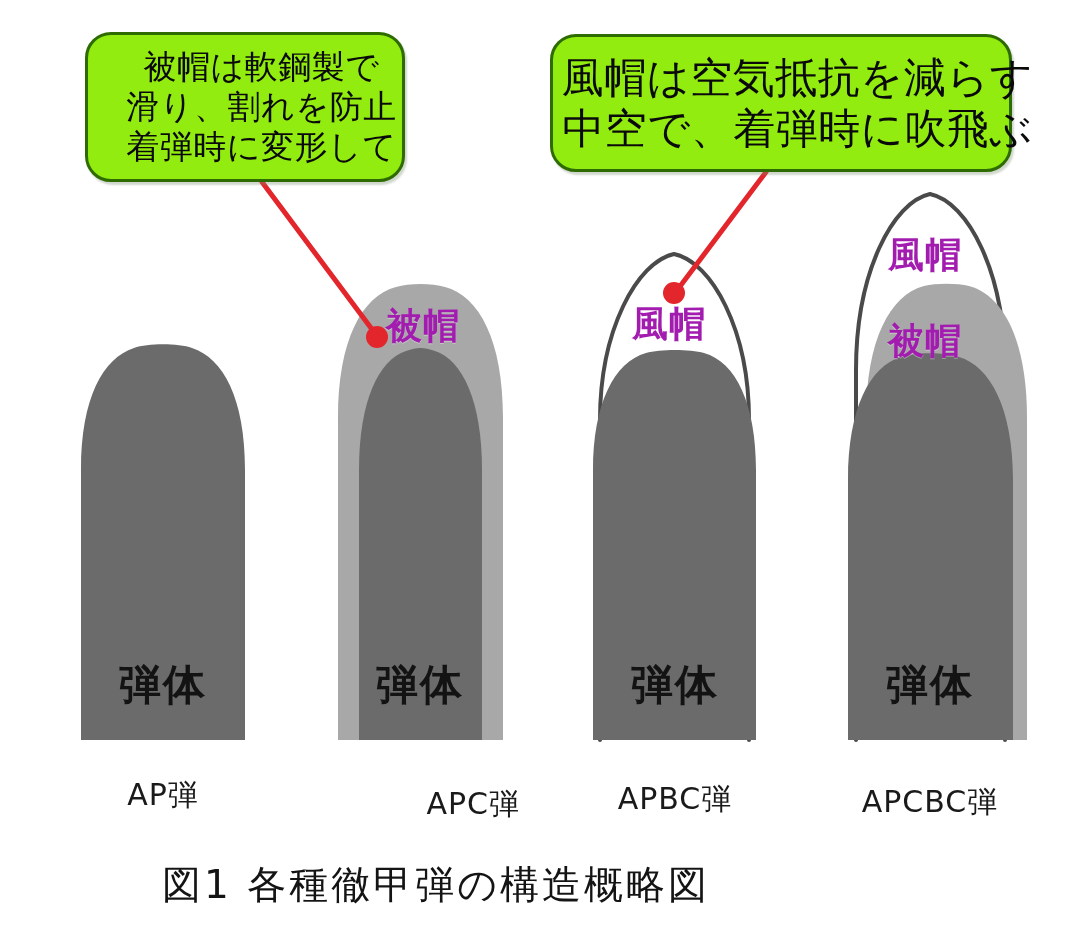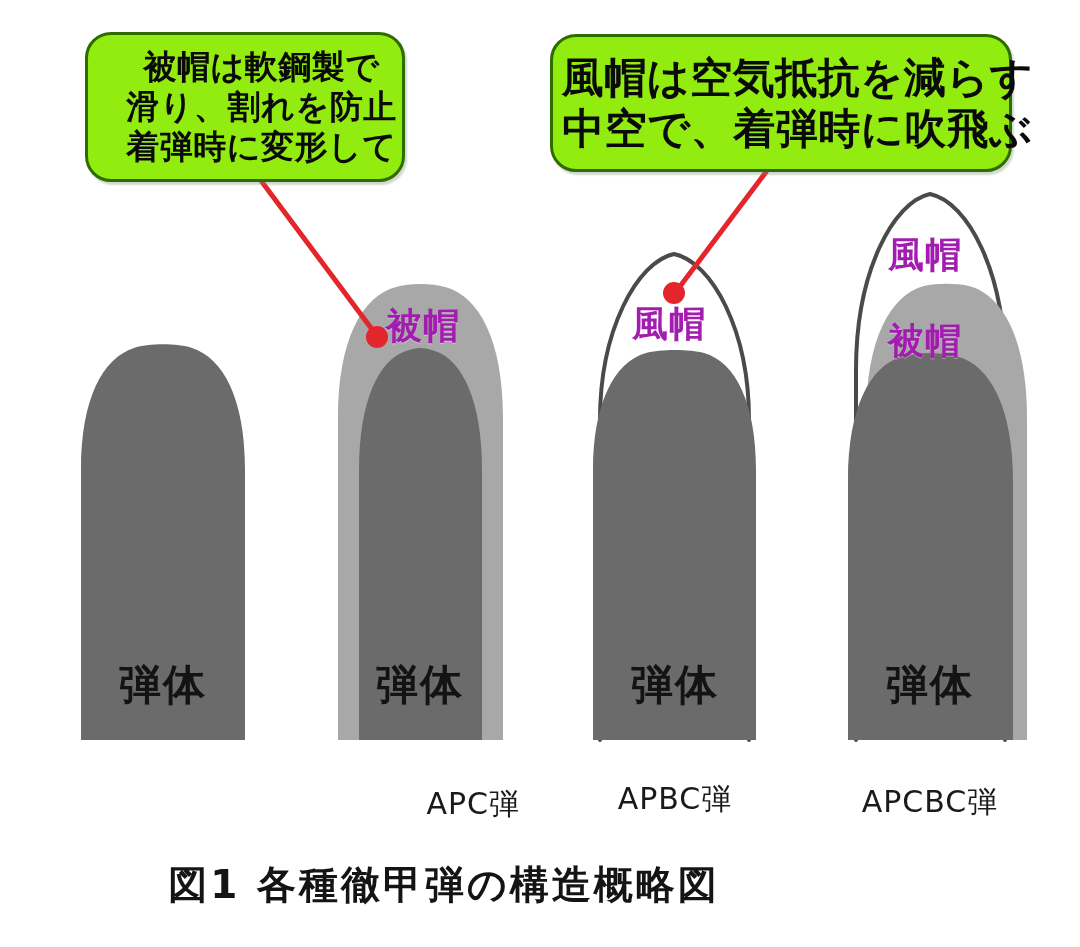--- a/index.html
+++ b/index.html
@@ -15,21 +15,21 @@
   
   .callout{
     position:absolute;
     background:#93ec10;
     border:3px solid #2e6b00;
     border-radius:26px;
     box-sizing:border-box;
     display:flex;flex-direction:column;
     align-items:center;justify-content:center;
     color:#0a0a0a;
-    font-weight:bold;
+    font-weight:normal;
     letter-spacing:0.5px;
     text-align:center;
     line-height:1.22;
     box-shadow:2px 3px 2px rgba(120,140,110,.35);
     padding-left:33px;
   }
   .callout .ln{display:block;white-space:nowrap;}
 
   #callout-cap{left:85px;top:32px;width:320px;height:150px;font-size:33px;}
   #callout-wind{left:550px;top:34px;width:462px;height:138px;font-size:42px;}
@@ -55,25 +55,25 @@
   .namelabel{
     position:absolute;
     color:#1a1a1a;
     font-size:30px;
     letter-spacing:1px;
     white-space:nowrap;
     text-align:center;
   }
   #figure-caption{
     position:absolute;
-    left:12px;top:858px;width:864px;
+    left:4px;top:858px;width:864px;
     text-align:center;
     color:#141414;
     font-size:39px;
-    font-weight:bold;
+    font-weight:normal;
     letter-spacing:3px;
     white-space:nowrap;
   }
 </style>
 </head>
 <body>
 
 <div id="stage">
 
   <svg id="art" viewBox="0 0 1080 947" xmlns="http://www.w3.org/2000/svg">
@@ -150,19 +150,20 @@
 
   <div class="partlabel" style="left:888px;top:231px;">風帽</div>
 
   <div class="partlabel" style="left:888px;top:317px;">被帽</div>
 
   <div class="bodylabel" style="left:119px;top:657px;">弾体</div>
   <div class="bodylabel" style="left:376px;top:657px;">弾体</div>
   <div class="bodylabel" style="left:631px;top:657px;">弾体</div>
   <div class="bodylabel" style="left:886px;top:657px;">弾体</div>
 
+  <div class="namelabel" style="left:63px;top:775px;width:200px;">AP弾</div>
   <div class="namelabel" style="left:320px;top:784px;width:200px;text-align:right;">APC弾</div>
   <div class="namelabel" style="left:575px;top:779px;width:200px;">APBC弾</div>
   <div class="namelabel" style="left:830px;top:782px;width:200px;">APCBC弾</div>
 
   <div id="figure-caption">図1  各種徹甲弾の構造概略図</div>
 
 </div>
 
 </body></html>

